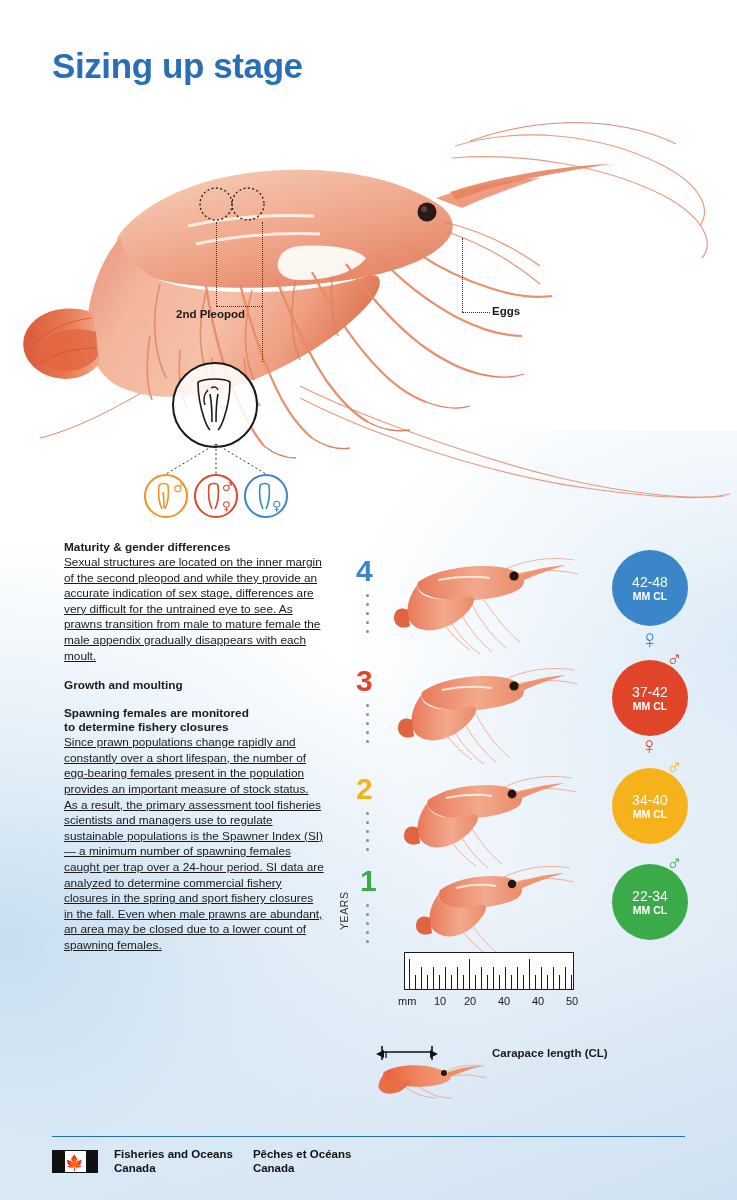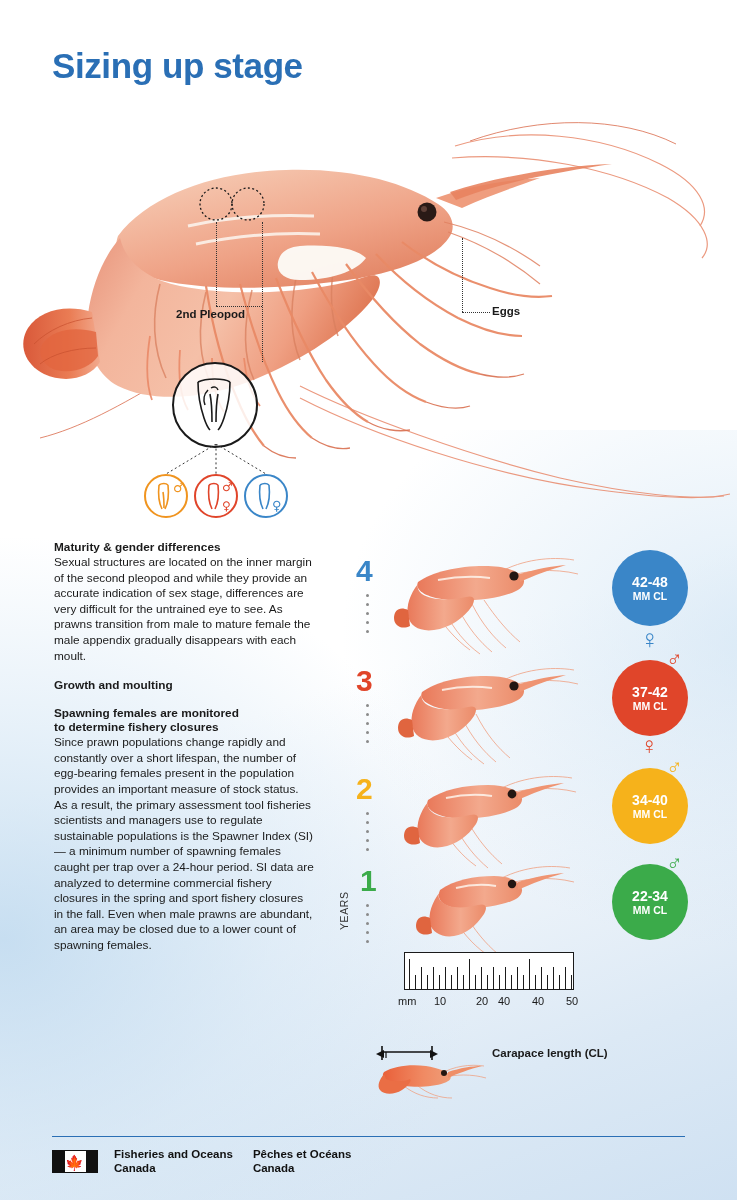--- a/index.html
+++ b/index.html
@@ -97,34 +97,35 @@
     border: 2px solid;
     background: rgba(255,255,255,0.9);
   }
   #g-male { left: 144px; top: 474px; border-color: #f0941f; }
   #g-trans { left: 194px; top: 474px; border-color: #e0452a; }
   #g-female { left: 244px; top: 474px; border-color: #3a86c8; }
 
   
   .text-col {
     position: absolute;
-    left: 54px; top: 540px;
+    left: 64px; top: 540px;
     width: 260px;
   }
   .sec-head {
     font-size: 11.8px;
     font-weight: bold;
     color: #1a1a1a;
     line-height: 14px;
   }
   .sec-body {
     font-size: 11.8px;
     line-height: 15.6px;
     color: #1a1a1a;
     margin-top: 1px;
+    text-decoration: underline;
   }
   .sec + .sec { margin-top: 14px; }
 
   
   .chart {
     position: absolute;
     left: 330px; top: 528px;
     width: 400px; height: 520px;
   }
   .year-num {
@@ -162,21 +163,21 @@
     width: 76px; height: 76px;
     border-radius: 50%;
     color: #ffffff;
     display: flex;
     flex-direction: column;
     align-items: center;
     justify-content: center;
     text-align: center;
   }
   .size-bubble .rng {
-    font-size: 14px; font-weight: bold; line-height: 15px;
+    font-size: 14px; font-weight: normal; line-height: 15px;
   }
   .size-bubble .unit {
     font-size: 10.5px; font-weight: bold; line-height: 12px;
   }
   .gender-glyph {
     position: absolute;
     font-weight: bold;
   }
 
   
@@ -632,21 +633,21 @@
     <div class="tick" style="left:142px; height:14px;"></div>
     <div class="tick" style="left:148px; height:22px;"></div>
     <div class="tick" style="left:154px; height:14px;"></div>
     <div class="tick" style="left:160px; height:22px;"></div>
     <div class="tick" style="left:166px; height:14px;"></div>
   </div>
 
   <div class="ruler-nums">
     <span style="left:0px;">mm</span>
     <span style="left:36px;">10</span>
-    <span style="left:66px;margin-left:12px;">20</span>
+    <span style="left:66px;">20</span>
     <span style="left:100px;">40</span>
     <span style="left:134px;">40</span>
     <span style="left:168px;">50</span>
   </div>
 
   <svg style="position:absolute; left:374px; top:1038px;" width="116" height="64" viewBox="0 0 116 64" xmlns="http://www.w3.org/2000/svg">
     <defs>
         <linearGradient id="clg" x1="0" y1="0" x2="1" y2="0">
           <stop offset="0%" stop-color="#e9603a"></stop>
           <stop offset="60%" stop-color="#f08a63"></stop>

